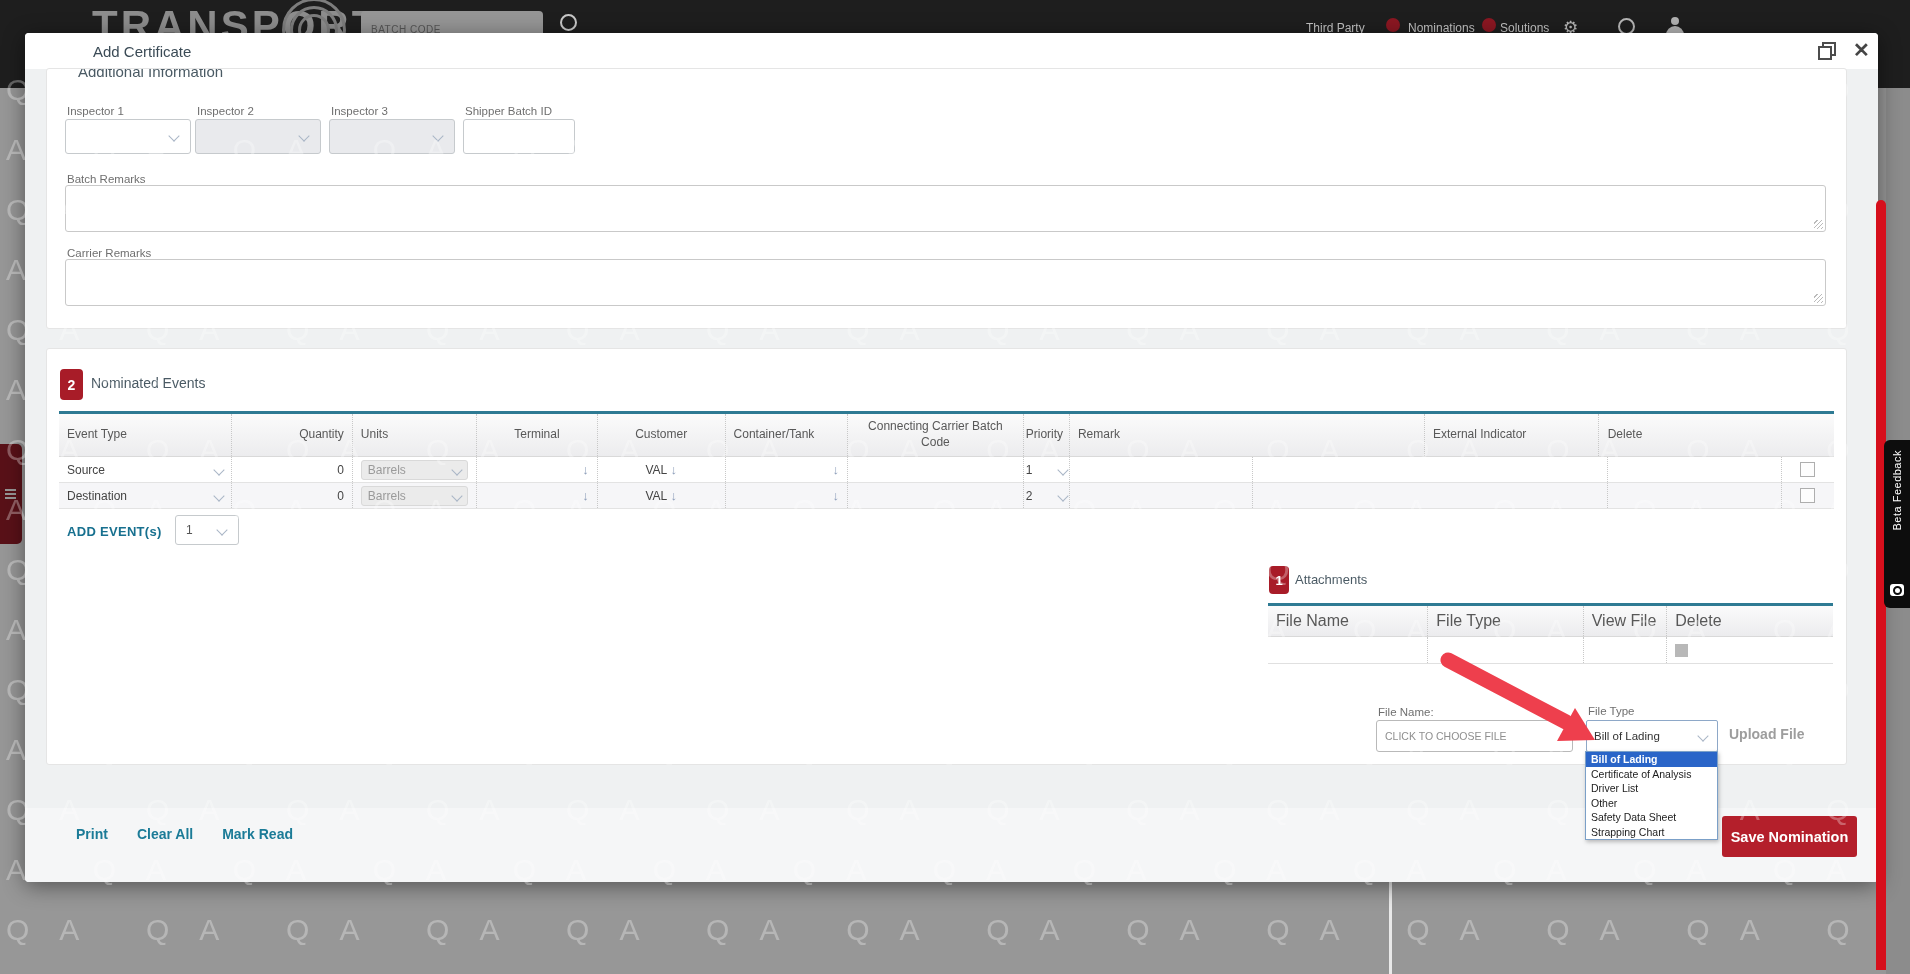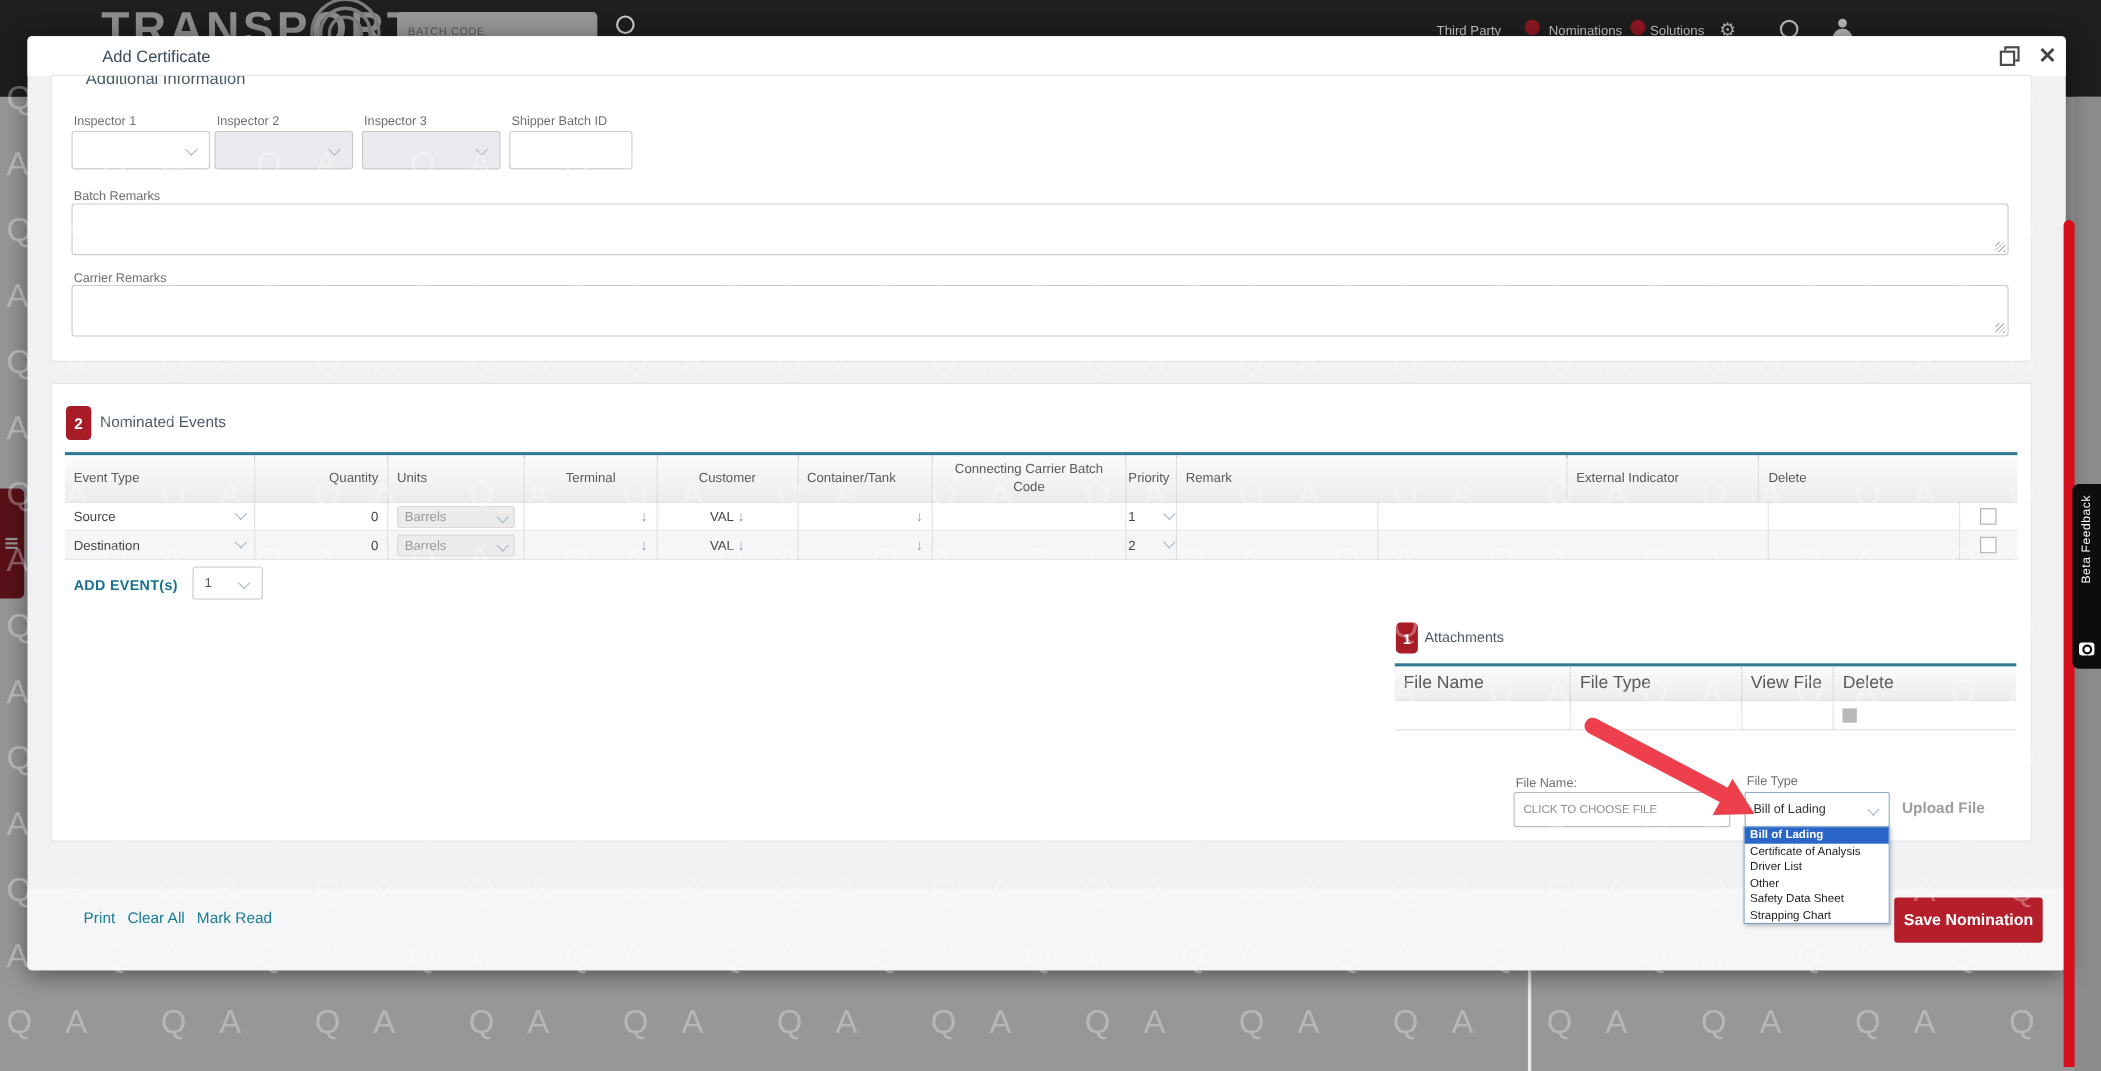--- a/index.html
+++ b/index.html
@@ -50,21 +50,21 @@
   .ehead{background:linear-gradient(#fbfbfb,#ececee);color:#585858;border-bottom:1px solid #d9d9d9;}
   .ecell{box-sizing:border-box;padding:4px 8px;display:flex;align-items:center;overflow:hidden;white-space:nowrap;}
   .ehead .ecell{white-space:normal;line-height:1.3;min-height:42px;}
   .erow .ecell + .ecell{border-left:1px dotted #c8c8c8;}
   .edata{height:26px;border-bottom:1px solid #e3e3e3;color:#444;}
   .edata.alt{background:#f6f6f8;}
   .c0{width:9.7%;}.c1{width:6.8%;justify-content:flex-end;}.c2{width:7.0%;}.c3{width:6.8%;justify-content:flex-end;}
   .c4{width:7.2%;justify-content:center;}.c5{width:6.9%;justify-content:flex-end;}
   .c6{width:9.9%;justify-content:center;text-align:center;}.c7{width:2.6%;}
   .c8{width:10.3%;}.c9{width:20.0%;}.c10{width:9.8%;}.c11{width:3.0%;justify-content:center;}
-  .rowsel{display:flex;align-items:flex-start;justify-content:space-between;width:100%;}
+  .rowsel{display:flex;align-items:center;justify-content:space-between;width:100%;}
   .unitpill{background:#ebebeb;border:1px solid #d9d9d9;border-radius:3px;color:#9a9a9a;height:20px;
             display:flex;align-items:center;justify-content:space-between;width:100%;padding:0 6px;box-sizing:border-box;}
   .darr{color:#8b9cb8;font-size:13px;}
   .cbox{width:13px;height:13px;border:1px solid #aeaeae;background:#fdfdfd;}
   .addevt{position:absolute;left:20px;top:175px;font-size:13px;font-weight:bold;color:#17708f;letter-spacing:.3px;cursor:pointer;}
   .addsel{position:absolute;left:128px;top:166px;width:64px;height:30px;}
   .addsel .chev{top:10px;}
   
   .atable{position:absolute;left:1221px;top:254px;width:565px;border-top:3px solid #2e7a93;font-size:16px;}
   .a0{width:28.2%;}.a1{width:27.5%;}.a2{width:14.8%;}.a3{width:29.5%;}
@@ -77,21 +77,21 @@
              box-sizing:border-box;font-size:11.5px;color:#333;display:flex;align-items:center;padding-left:7px;}
   .ft-select .chev{position:absolute;right:10px;top:11px;}
   .upload{position:absolute;left:1682px;top:377px;font-size:14px;font-weight:bold;color:#9d9d9d;}
   
   .dd{position:absolute;left:1585px;top:751px;width:131px;background:#fff;border:1px solid #7ba0c8;z-index:95;
       box-shadow:1px 2px 4px rgba(0,0,0,.25);}
   .dd-item{height:14.5px;line-height:14.5px;font-size:10.5px;color:#1c1c1c;padding-left:5px;white-space:nowrap;overflow:hidden;cursor:pointer;}
   .dd-item.selected{background:#2a65c8;color:#fff;font-weight:bold;}
   
   .mfooter{position:absolute;left:0;top:775px;width:100%;height:74px;background:#f5f6f7;border-radius:0 0 4px 4px;}
-  .flinks{position:absolute;left:23px;top:18px;display:flex;gap:11px;font-size:14px;font-weight:normal;color:#1b7b97;padding-left:28px;}
+  .flinks{position:absolute;left:23px;top:18px;display:flex;gap:29px;font-size:14px;font-weight:bold;color:#1b7b97;padding-left:28px;}
   .flinks span{cursor:pointer;}
   .savebtn{position:absolute;left:1697px;top:8px;width:135px;height:41px;background:#b41f2b;color:#fff;font-size:14.5px;font-weight:bold;
            border-radius:3px;display:flex;align-items:center;justify-content:center;cursor:pointer;}
   
   .red-scroll{position:absolute;left:1876px;top:200px;width:10px;height:770px;background:#d60f1c;border-radius:5px 5px 0 0;z-index:40;}
   .beta-tab{position:absolute;left:1884px;top:440px;width:26px;height:168px;background:#0d0d0d;border-radius:6px 0 0 6px;z-index:45;cursor:pointer;}
   .beta-label{position:absolute;left:7px;top:10px;writing-mode:vertical-rl;transform:rotate(180deg);
               color:#fff;font-size:11px;letter-spacing:.5px;white-space:nowrap;}
   .beta-icon{position:absolute;left:6px;bottom:12px;width:14px;height:12px;background:#fff;border-radius:3px;}
   .beta-icon i{position:absolute;left:3px;top:2px;width:5px;height:5px;border:2px solid #0d0d0d;border-radius:50%;}

